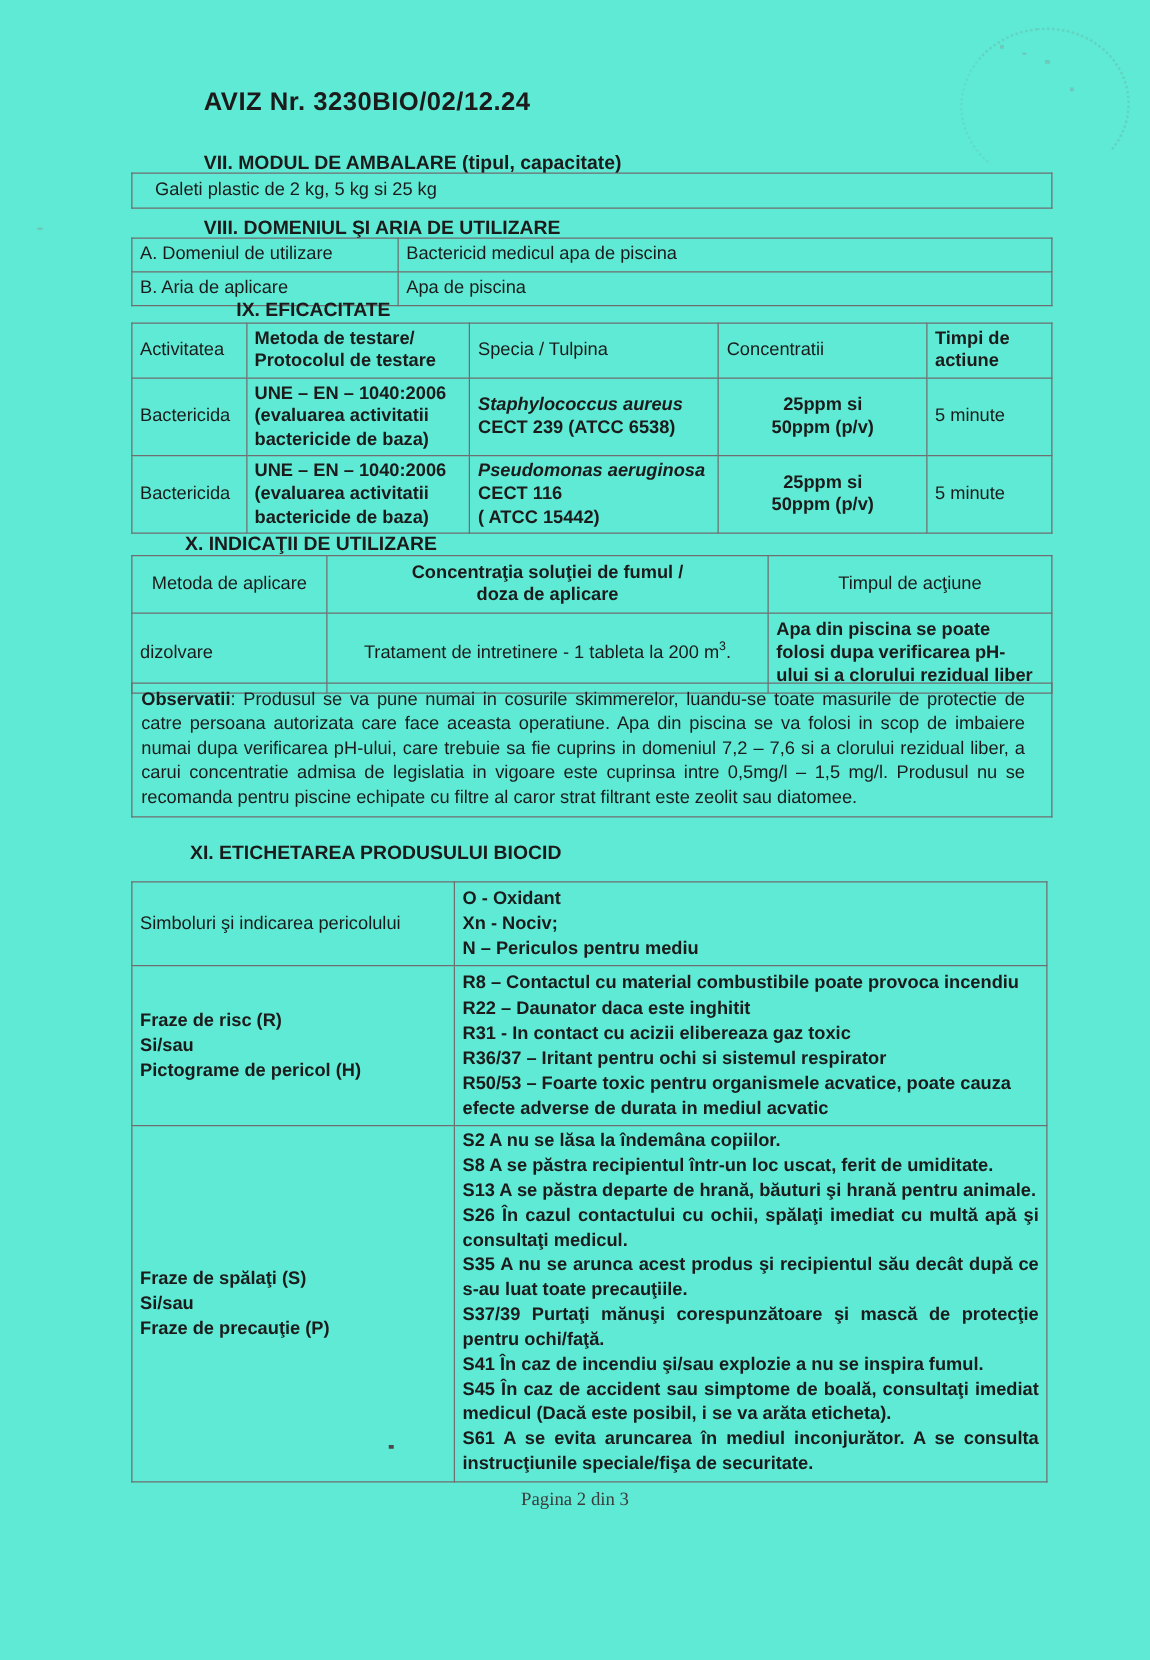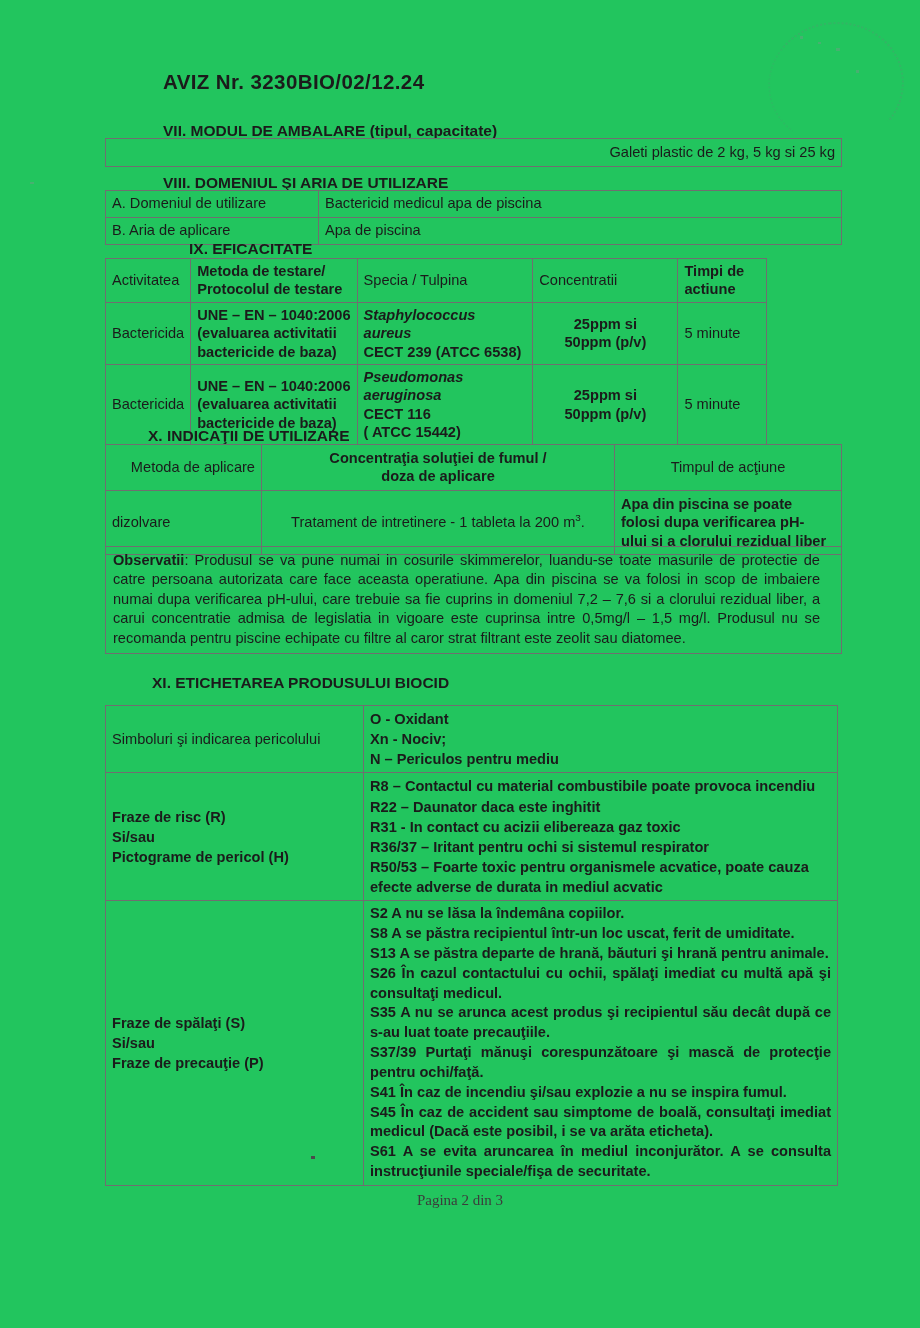--- a/index.html
+++ b/index.html
@@ -5,21 +5,21 @@
 <style>
   html, body {
     margin: 0;
     padding: 0;
     background: #ffffff;
   }
   .page {
     position: relative;
     width: 920px;
     height: 1328px;
-    background: #22c55e;
+    background: #5eead4;
     overflow: hidden;
     font-family: "Liberation Sans", sans-serif;
     color: #1b1b1b;
     -webkit-font-smoothing: antialiased;
   }
 
   
   .scan-arc {
     position: absolute;
     left: 768px;
@@ -83,29 +83,29 @@
   }
   td.top { vertical-align: top; }
   td.ctr { text-align: center; }
   .ital { font-style: italic; }
   .nowrap { white-space: nowrap; }
   sup { font-size: 0.68em; vertical-align: super; line-height: 0; }
 
   .cellblock { display: block; font-weight: bold; }
 
   
-  #t-ambalare { left: 105px; top: 138px; width: 737px; text-align: right; }
+  #t-ambalare { left: 105px; top: 138px; width: 737px; }
   #t-ambalare td { padding-left: 18px; height: 22px; }
 
   
   #t-domeniu { left: 105px; top: 190px; width: 737px; }
   #t-domeniu td { height: 21px; }
 
   
-  #t-eficacitate { left: 105px; top: 258px; width: 662px; }
+  #t-eficacitate { left: 105px; top: 258px; width: 737px; }
   #t-eficacitate td { padding-top: 3px; padding-bottom: 3px; }
 
   
   #t-indicatii { left: 105px; top: 444px; width: 737px; }
   #t-indicatii td { padding-top: 4px; padding-bottom: 4px; }
   #t-obs { left: 105px; top: 546px; width: 737px; }
   #t-obs td {
     padding: 4px 21px 5px 7px;
     line-height: 1.335;
     text-align: justify;
@@ -218,21 +218,21 @@
       </td>
       <td>5 minute</td>
     </tr>
   </tbody>
     </table>
 
   <div class="sec-head" style="left:148px;top:427px;">X. INDICAŢII DE UTILIZARE</div>
   <table class="doc" id="t-indicatii">
     <tbody>
         <tr>
-      <td class="ctr" style="width:143px;text-align:right;margin-left:20px;">Metoda de aplicare</td>
+      <td class="ctr" style="width:143px;text-align:center;margin-left:20px;">Metoda de aplicare</td>
       <td class="ctr" style="width:340px;">
         <span class="cellblock">Concentraţia soluţiei de fumul /</span>
         <span class="cellblock">doza de aplicare</span>
       </td>
       <td class="ctr">Timpul de acţiune</td>
     </tr>
     <tr>
       <td>dizolvare</td>
       <td class="ctr">
         <span>Tratament de intretinere - 1 tableta la 200 m</span><sup>3</sup><span>.</span>

